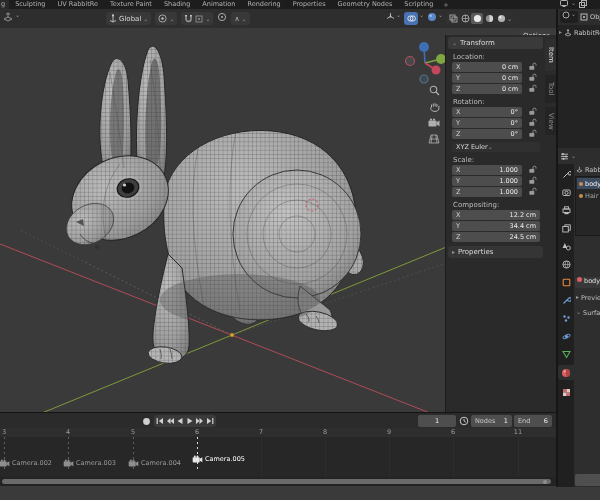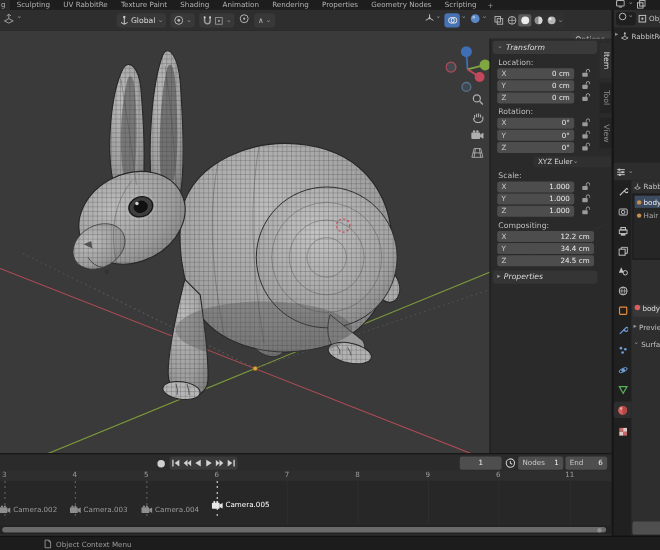--- a/index.html
+++ b/index.html
@@ -38,31 +38,31 @@
   
   .navicon{position:absolute;left:24px;width:13px;height:13px;display:flex;align-items:center;justify-content:center;opacity:.85;}
 
   
   #npanel{left:445px;top:7px;width:111px;height:377px;background:rgba(41,41,41,.95);border-left:1px solid rgba(0,0,0,.35);}
   .ptab{position:absolute;left:99px;width:12px;writing-mode:vertical-rl;font-size:7px;
         display:flex;align-items:center;justify-content:center;border-radius:0 3px 3px 0;}
   .ptab.on{background:#2f2f2f;color:#e4e4e4;}
   .ptab.off{background:#242424;color:#8f8f8f;}
   .sechead{position:absolute;left:2px;width:95px;height:12px;background:#3a3a3a;border-radius:3px;
-        display:flex;align-items:center;gap:3px;padding:0 4px;font-size:7px;color:#dcdcdc;box-sizing:border-box;font-style:italic;}
+        display:flex;align-items:center;gap:3px;padding:0 4px;font-size:7px;color:#dcdcdc;box-sizing:border-box;}
   .flabel{position:absolute;left:7px;font-size:7px;color:#bdbdbd;line-height:8px;}
   .vrow{position:absolute;left:6px;width:70px;height:10px;background:#4d4d4d;border-radius:2px;
         display:flex;align-items:center;justify-content:space-between;padding:0 4px;box-sizing:border-box;}
   .vrow.wide{width:88px;}
   .vrow .ax{font-size:6.5px;color:#cfcfcf;}
   .vrow .val{font-size:6.5px;color:#ececec;}
   .lock{position:absolute;left:82px;width:9px;height:9px;color:#9a9a9a;}
   .euler{position:absolute;left:6px;width:88px;height:10px;background:#303030;border-radius:2px;
         display:flex;align-items:center;padding:0 4px;box-sizing:border-box;
-        font-size:6.5px;color:#d8d8d8;margin-left:33px;}
+        font-size:6.5px;color:#d8d8d8;}
 
   
   #tl-head{left:0;top:412px;width:556px;height:16px;background:#2b2b2b;border-top:1px solid #141414;}
   #tl-ruler{left:0;top:428px;width:556px;height:9px;background:#2e2e2e;font-size:6.5px;color:#9c9c9c;}
   #tl-body{left:0;top:437px;width:596px;height:40px;background:#272727;overflow:hidden;}
   #tl-scroll{left:0;top:477px;width:556px;height:9px;background:#232323;}
   .pbtn{width:10px;height:12px;display:flex;align-items:center;justify-content:center;}
   .tfield{height:12px;background:#4e4e4e;border-radius:2px;display:flex;align-items:center;
           justify-content:space-between;padding:0 4px;box-sizing:border-box;font-size:6.5px;color:#f0f0f0;}
   .rnum{position:absolute;top:0;transform:translateX(-50%);line-height:9px;}
@@ -736,23 +736,14 @@
       <span class="chev">▸</span>
       <span>Preview</span>
     </div>
     <div class="abs flex nw" style="left:18px;top:300px;gap:2px;font-size:6.5px;color:#c0c0c0;">
       <span class="chev">⌄</span>
       <span>Surface</span>
     </div>
     <div class="abs" style="left:17px;top:465px;width:27px;height:12px;background:#4f4f4f;border-radius:2px;"></div>
   </div>
 
-  <div id="statusbar" class="abs">
-    <span style="margin-left:40px;margin-right:4px;display:inline-flex;">
-      <svg width="7" height="9" viewBox="0 0 7 9">
-          <path d="M1 1 H4.5 L6 2.5 V8 H1 Z" fill="none" stroke="#9b9b9b" stroke-width="0.8"></path>
-          <path d="M4.5 1 V2.5 H6" fill="none" stroke="#9b9b9b" stroke-width="0.8"></path>
-        </svg>
-    </span>
-    <span class="nw">Object Context Menu</span>
-  </div>
 
 </div>
 
 </body></html>

